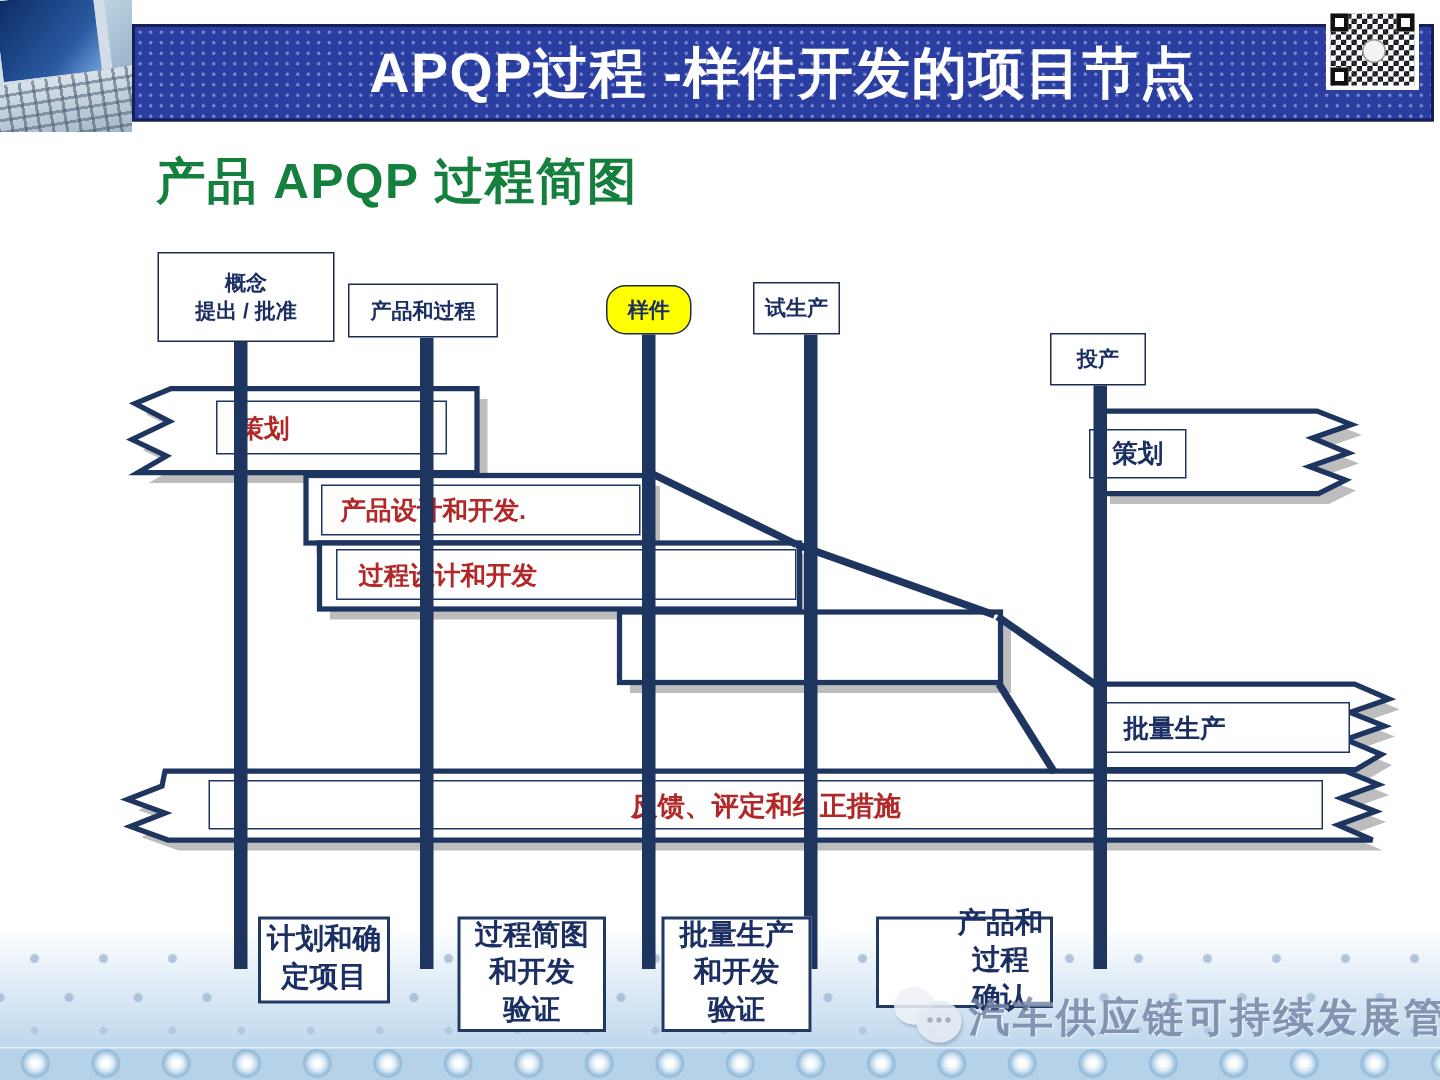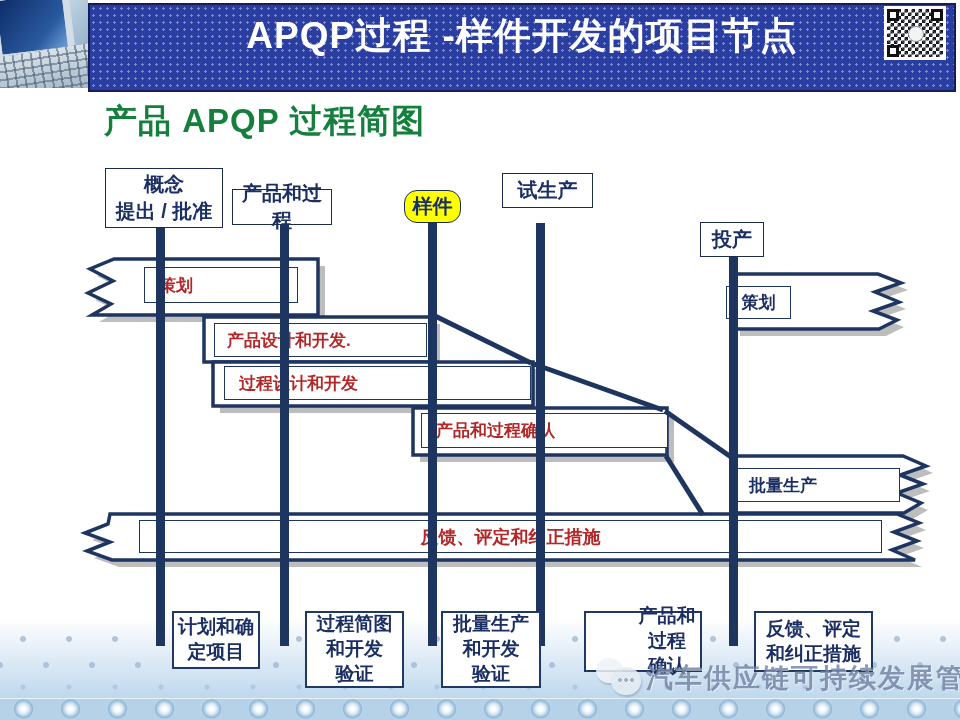--- a/index.html
+++ b/index.html
@@ -11,21 +11,21 @@
   #photo{position:absolute;left:0;top:0;width:88px;height:88px;overflow:hidden;
     background:linear-gradient(135deg,#e8f0f7 0%,#b9cfdf 45%,#7e9cb8 100%);z-index:6;}
   #photo .screen{position:absolute;left:-8px;top:-10px;width:66px;height:54px;
     background:linear-gradient(135deg,#0d2b66,#2a5aa0 70%,#6fa0d8);
     border:7px solid #d3dde8;border-radius:4px;transform:rotate(-7deg);}
   #photo .kbd{position:absolute;left:-12px;top:50px;width:120px;height:48px;transform:rotate(-9deg);
     background:
       repeating-linear-gradient(90deg,rgba(70,90,110,.55) 0 2px,transparent 2px 9px),
       repeating-linear-gradient(0deg,rgba(70,90,110,.5) 0 2px,transparent 2px 8px),
       linear-gradient(180deg,#d9e2ea,#9fb2c4);}
-  #header-bar{position:absolute;left:88px;top:3px;width:868px;height:89px;z-index:5;
+  #header-bar{position:absolute;left:88px;top:16px;width:868px;height:65px;z-index:5;
     background-color:#2a3da0;
     background-image:radial-gradient(rgba(220,232,255,.45) 1px,rgba(0,0,0,0) 1.4px);
     background-size:7px 7px;
     border:2px solid #131f56;box-sizing:border-box;}
   #header-title{display:block;width:100%;text-align:center;line-height:62px;
     color:#ffffff;font-size:37px;font-weight:bold;letter-spacing:1px;white-space:pre;}
   #qr{position:absolute;right:14px;top:6px;width:62px;height:54px;background:#fff;
     padding:3px;box-sizing:border-box;z-index:7;}
   #qr .modules{position:relative;width:100%;height:100%;
     background-image:
@@ -50,26 +50,26 @@
   .lbl-planning-left{left:144px;top:267px;width:154px;height:36px;padding-left:14px;}
   .lbl-product-design{left:214px;top:323px;width:213px;height:34px;padding-left:12px;}
   .lbl-process-design{left:224px;top:366px;width:307px;height:34px;padding-left:14px;}
   .lbl-validation{left:421px;top:413px;width:247px;height:35px;padding-left:14px;}
   .lbl-planning-right{left:726px;top:286px;width:65px;height:33px;justify-content:center;}
   .lbl-mass-production{left:736px;top:468px;width:164px;height:34px;padding-left:12px;}
   .lbl-feedback{left:139px;top:520px;width:743px;height:33px;justify-content:center;font-size:18px;}
   
   .milestone{position:absolute;z-index:4;background:#fff;border:1.5px solid #1c2b50;
     box-sizing:border-box;display:flex;align-items:center;justify-content:center;
-    text-align:center;color:#1b2f63;font-weight:bold;font-size:20px;line-height:1.35;
+    text-align:center;color:#1b2f63;font-weight:bold;font-size:14px;line-height:1.35;
     white-space:pre-line;}
   .m1{left:105px;top:168px;width:118px;height:60px;}
   .m2{left:232px;top:189px;width:100px;height:36px;}
   .m3{left:404px;top:190px;width:57px;height:33px;background:#ffff00;border-radius:13px;}
-  .m4{left:502px;top:173px;width:91px;height:35px;}
+  .m4{left:502px;top:188px;width:58px;height:35px;}
   .m5{left:700px;top:188px;width:64px;height:35px;margin-top:34px;}
   
   .deliverable{position:absolute;z-index:4;background:#fff;border:2px solid #1f3864;
     box-sizing:border-box;display:flex;align-items:center;justify-content:center;
     text-align:center;color:#1b2f63;font-weight:bold;font-size:19px;line-height:1.3;
     white-space:pre-line;}
   .b1{left:172px;top:611px;width:88px;height:58px;}
   .b2{left:305px;top:611px;width:99px;height:77px;}
   .b3{left:441px;top:611px;width:100px;height:77px;}
   .b4{left:584px;top:611px;width:118px;height:61px;padding-left:48px;}
@@ -145,21 +145,20 @@
       <rect x="213" y="362" width="320" height="44"></rect>
       <rect x="413" y="408" width="254" height="47"></rect>
       <polygon points="733,456 903,456 926,466 900,475 923,484 897,493 921,503 904,513 733,513"></polygon>
       <polygon points="110,514 897,514 919,523 894,532 917,541 892,550 915,560 112,560 87,551 110,542 85,533 108,524"></polygon>
     </g>
   </svg>
 
   <div class="band-label red lbl-planning-left">策划</div>
   <div class="band-label red lbl-product-design">产品设计和开发.</div>
   <div class="band-label red lbl-process-design">过程设计和开发</div>
-  <div class="band-label red lbl-validation">产品和过程确认</div>
   <div class="band-label navy lbl-planning-right">策划</div>
   <div class="band-label navy lbl-mass-production">批量生产</div>
   <div class="band-label red lbl-feedback">反馈、评定和纠正措施</div>
 
   <svg id="lines-layer" class="layer" width="960" height="720">
     <g stroke="#1e3560" stroke-width="5">
       <line x1="431" y1="314" x2="531" y2="363"></line>
       <line x1="531" y1="363" x2="663" y2="410"></line>
       <line x1="665" y1="411" x2="731" y2="457"></line>
       <line x1="666" y1="456" x2="703" y2="515"></line>
@@ -183,22 +182,20 @@
   <div class="deliverable b1">计划和确
 定项目</div>
   <div class="deliverable b2">过程简图
 和开发
 验证</div>
   <div class="deliverable b3">批量生产
 和开发
 验证</div>
   <div class="deliverable b4">产品和过程
 确认</div>
-  <div class="deliverable b5">反馈、评定
-和纠正措施</div>
 
   <div id="watermark">
     <div id="wm-icon">
       <span class="bb1"></span>
       <span class="bb2"></span>
       <span class="dots"></span>
     </div>
     <span id="wm-text">汽车供应链可持续发展管理</span>
   </div>
 

